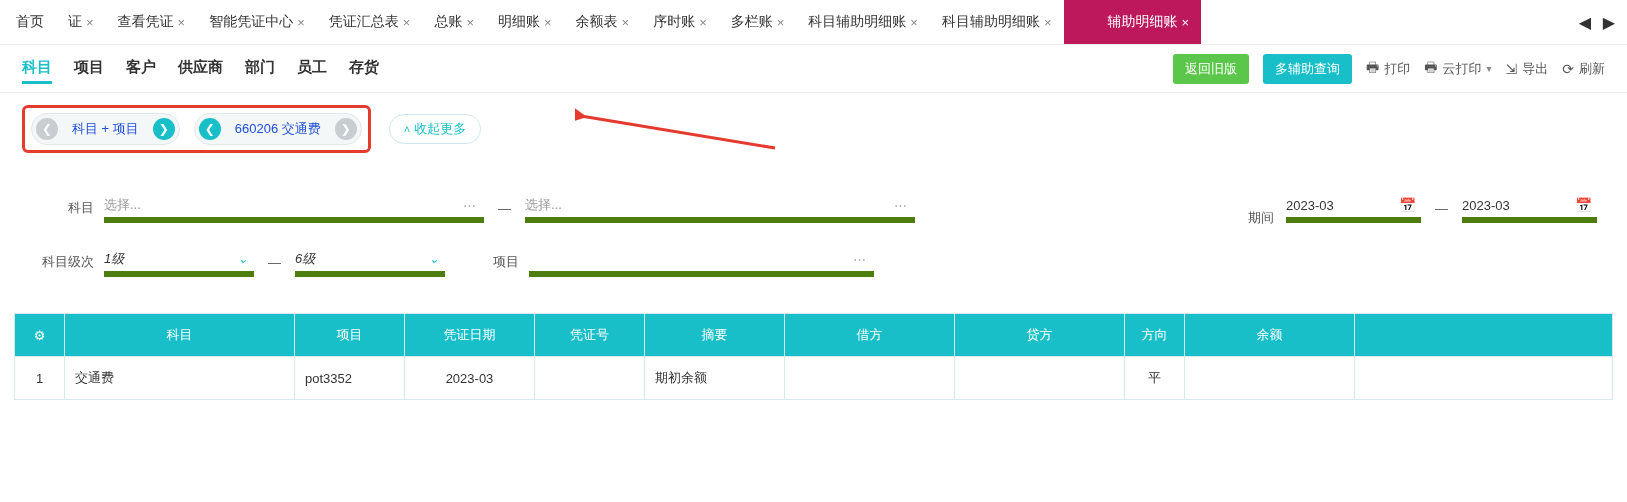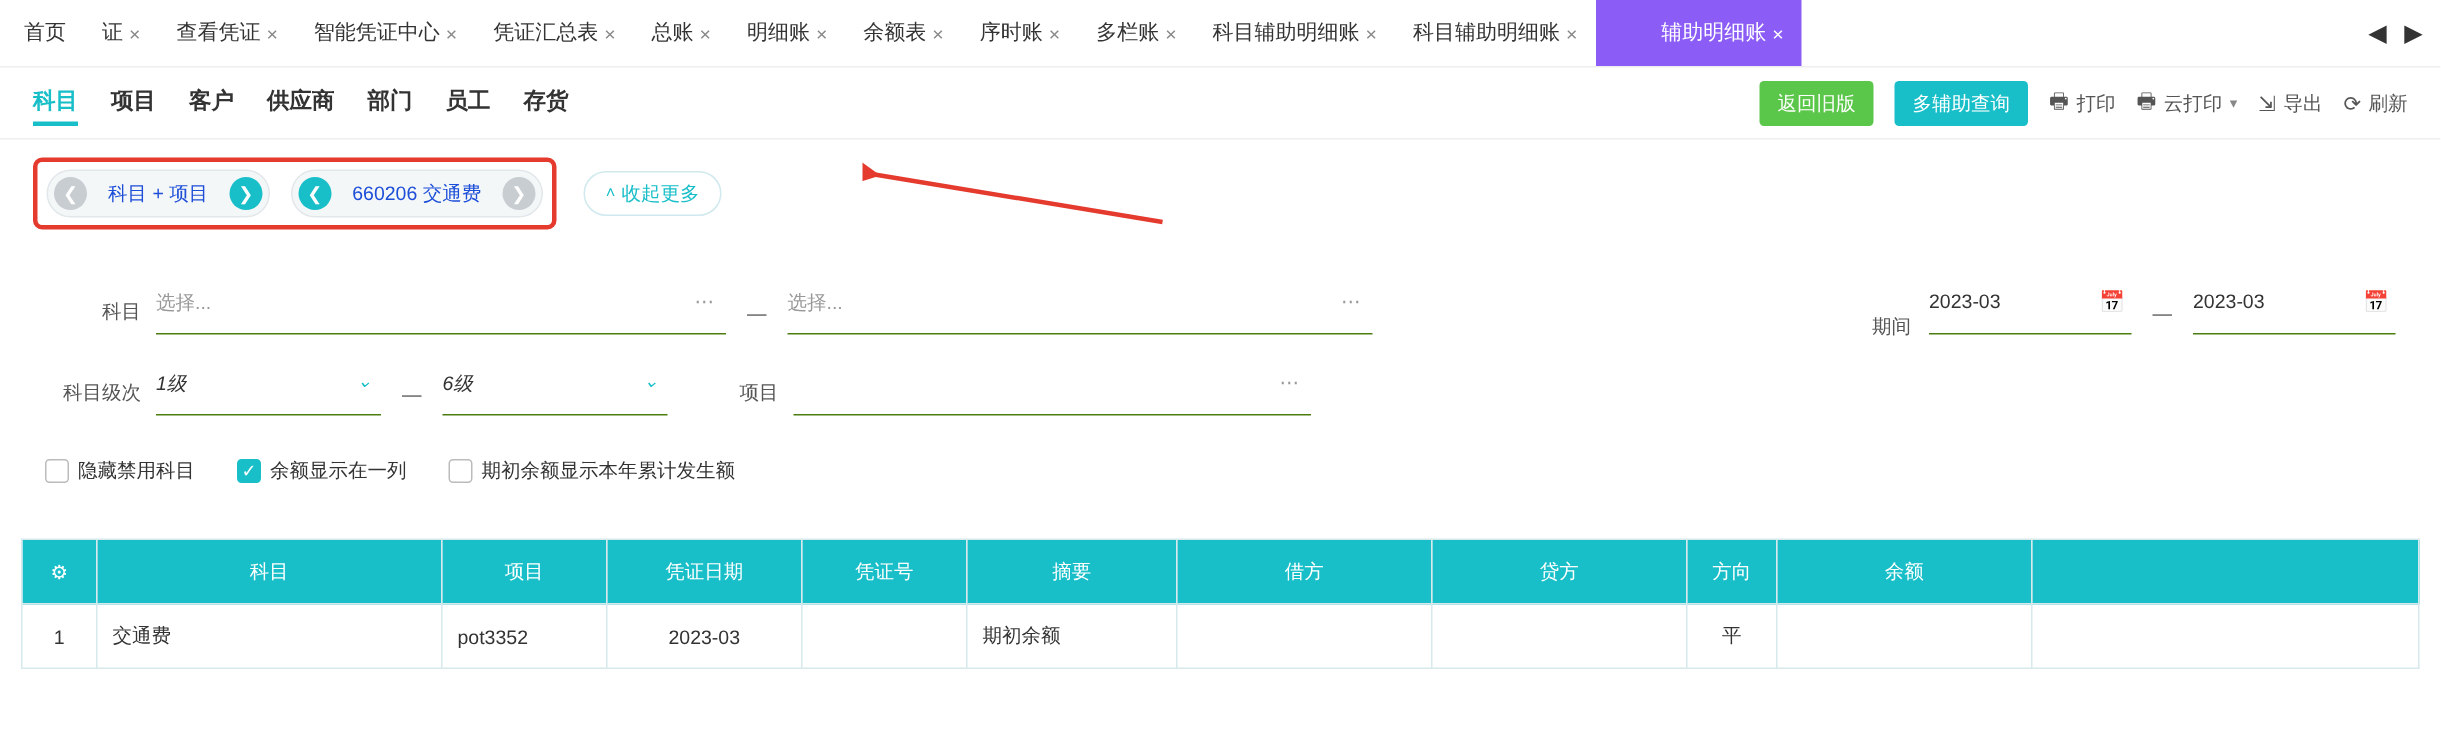--- a/index.html
+++ b/index.html
@@ -22,21 +22,21 @@
     display: flex;
     align-items: center;
     padding: 0 12px;
     height: 100%;
     font-size: 14px;
     color: #333;
     white-space: nowrap;
     cursor: pointer;
   }
   .tab .close { margin-left: 4px; color: #888; font-size: 13px; }
-  .tab.active { background: #8b5cf6; color: #fff; padding-left: 44px; }
+  .tab.active { background: #be185d; color: #fff; padding-left: 44px; }
   .tab.active .close { color: #fff; }
   .tabnav { margin-left: auto; display: flex; align-items: center; padding-right: 6px; }
   .tabnav span { width: 24px; text-align: center; font-size: 16px; cursor: pointer; }
 
   
   .subbar {
     display: flex;
     align-items: center;
     height: 48px;
     padding: 0 22px;
@@ -97,22 +97,22 @@
     cursor: pointer;
   }
   .collapse-pill .chev { margin-right: 4px; font-size: 11px; }
   .arrow-annot { position: absolute; left: 575px; top: 0px; pointer-events: none; }
 
   
   .filters { padding: 4px 30px 18px 30px; position: relative; }
   .filtrow { display: flex; align-items: center; margin-top: 20px; }
   .flabel { width: 74px; text-align: right; padding-right: 10px; color: #555; }
   .finput {
-    display: inline-flex; align-items: flex-start;
-    border-bottom: 1px solid #4d7c0f; height: 30px; color: #999;
+    display: inline-flex; align-items: center;
+    border-bottom: 6px solid #4d7c0f; height: 30px; color: #999;
     cursor: pointer;
   }
   .finput .dots { margin-left: auto; padding: 0 6px; color: #999; letter-spacing: 2px; }
   .finput .chev { margin-left: auto; padding: 0 6px; color: #18bfc9; font-size: 12px; }
   .finput .cal  { margin-left: auto; padding: 0 4px; color: #18bfc9; font-size: 14px; }
   .sep { padding: 0 14px; color: #555; }
   .subj1 { width: 380px; }
   .subj2 { width: 390px; }
   .lvl   { width: 150px; font-style: italic; }
   .proj  { width: 345px; }
@@ -308,34 +308,20 @@
         <span class="chev">⌄</span>
     </div>
 
     <span class="flabel" style="width:84px">项目</span>
     <div class="finput proj">
       <span></span>
         <span class="dots">⋯</span>
     </div>
   </div>
 
-  <div class="chkrow">
-    <label class="chk">
-      <span class="chkbox"></span>
-      <span>隐藏禁用科目</span>
-    </label>
-    <label class="chk">
-      <span class="chkbox checked">✓</span>
-      <span>余额显示在一列</span>
-    </label>
-    <label class="chk">
-      <span class="chkbox"></span>
-      <span>期初余额显示本年累计发生额</span>
-    </label>
-  </div>
 </div>
 
 <div class="tablewrap">
   <table>
     <thead>
       <tr>
         <th class="w-idx gearhead"><span>⚙</span></th>
         <th class="w-subj">科目</th>
         <th class="w-proj">项目</th>
         <th class="w-date">凭证日期</th>

